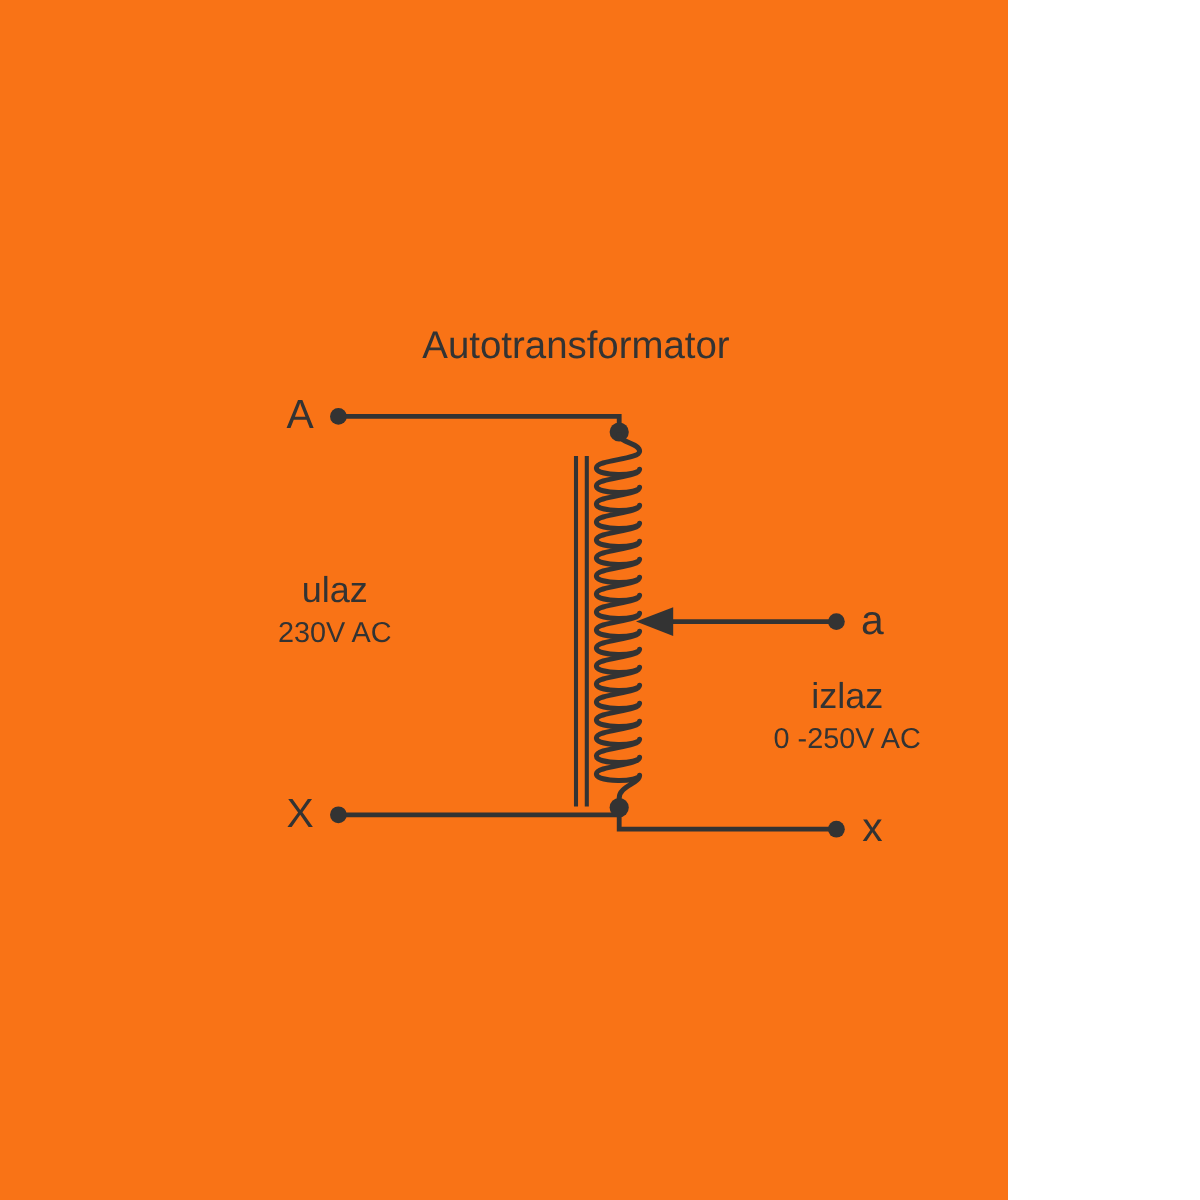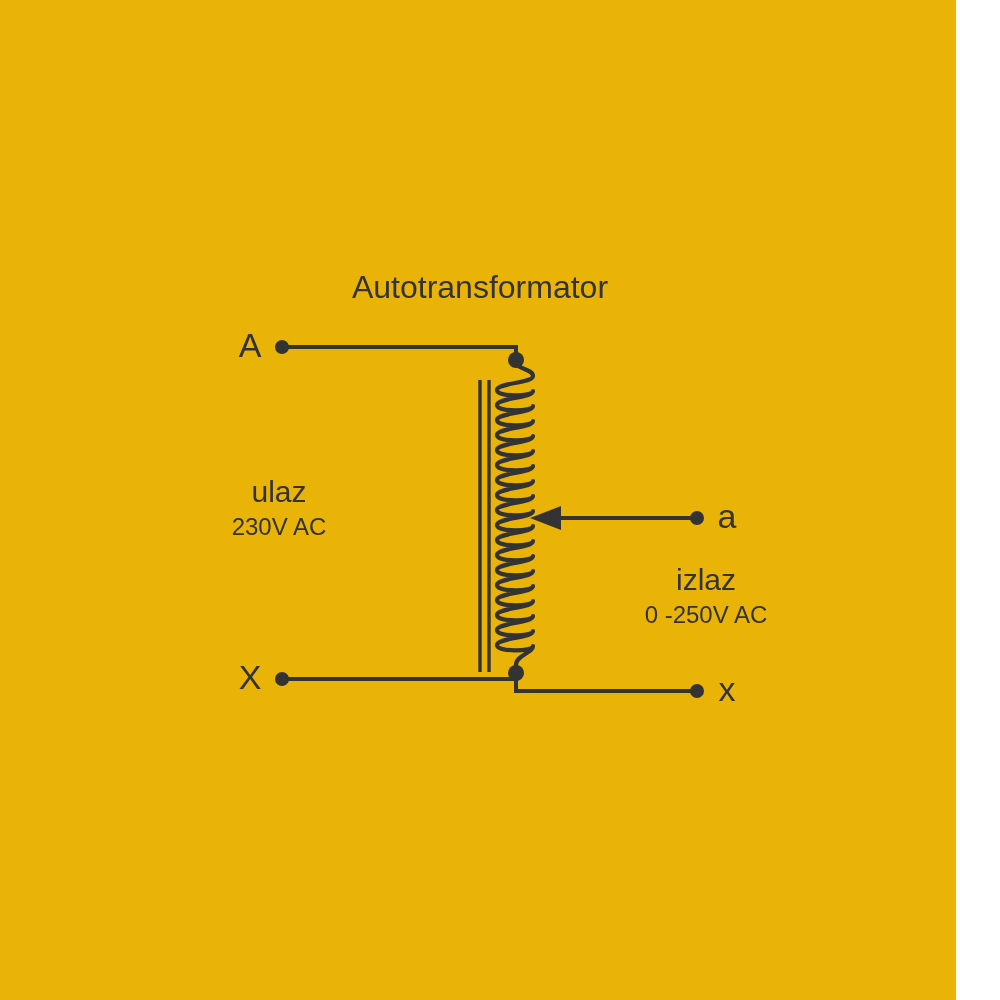--- a/index.html
+++ b/index.html
@@ -8,23 +8,23 @@
     background: #ffffff;
   }
   body {
     width: 1000px;
     height: 1000px;
     font-family: "Liberation Sans", sans-serif;
     overflow: hidden;
   }
   #diagram-root {
     position: relative;
-    width: 956px;
+    width: 840px;
     height: 1000px;
-    background: #eab308;
+    background: #f97316;
   }
   svg#schematic {
     position: absolute;
     left: 0;
     top: 0;
     width: 1000px;
     height: 1000px;
     display: block;
   }
   .wire {

